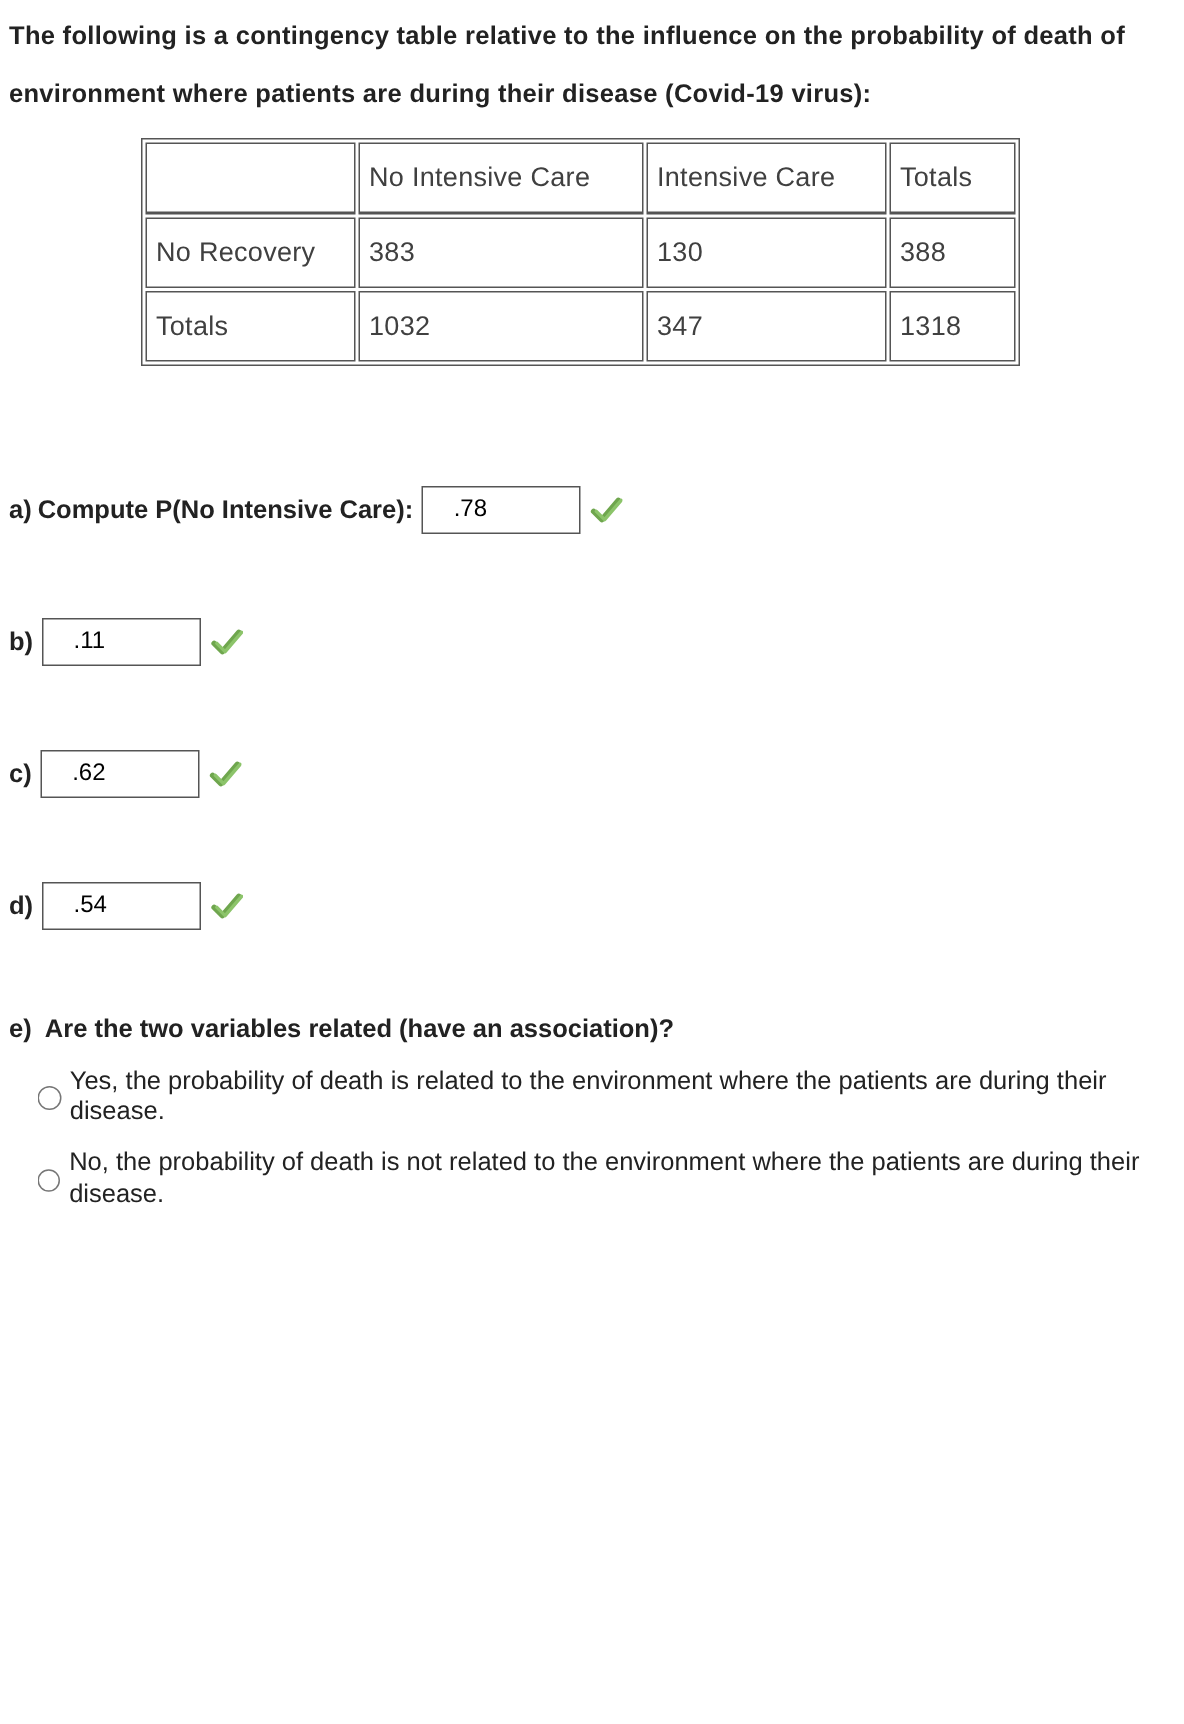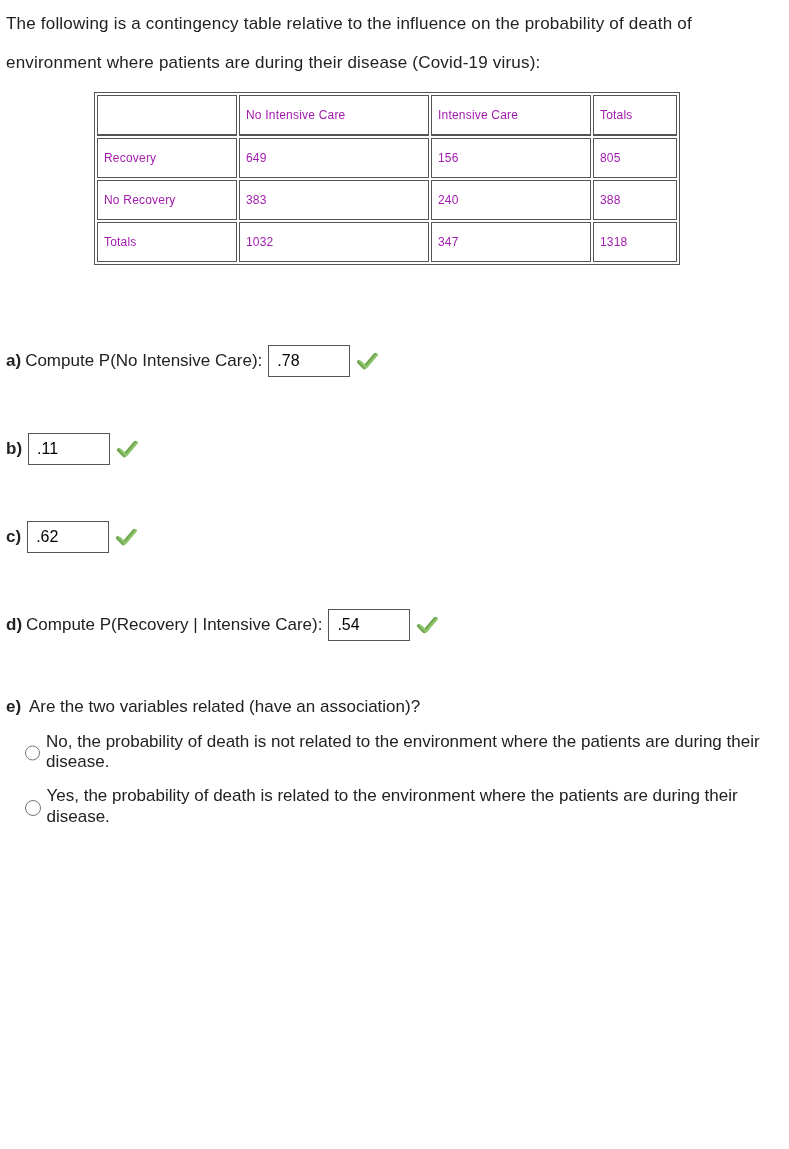--- a/index.html
+++ b/index.html
@@ -9,34 +9,35 @@
       background-color: #fff;
       margin: 0;
       padding: 4px 6px;
       width: 789px;
       box-sizing: border-box;
     }
     .intro {
       line-height: 2.3;
       letter-spacing: 0.2px;
       font-stretch: condensed;
+      font-weight: bold;
     }
     .table-wrap {
       margin: 10px 0 0 88px;
     }
     table {
       border-collapse: separate;
       border-spacing: 2px;
       border: 1px solid #555;
     }
     td {
       border: 1px solid #555;
       padding: 12px 6px;
-      font-size: 12px;
-      color: #a21caf;
+      font-size: 18px;
+      color: #404040;
       vertical-align: middle;
       letter-spacing: 0.2px;
     }
     .header-row-divider td {
       border-bottom: 2px solid #555;
     }
     .question-block {
       margin-top: 32px;
       line-height: 1.2;
       padding-top: 48px;
@@ -46,30 +47,31 @@
       display: flex;
       align-items: center;
       flex-wrap: wrap;
     }
     .question.last {
       margin-bottom: 22px;
       display: block;
     }
     .qtext {
       margin-right: 4px;
+      font-weight: bold;
     }
     .qletter {
       font-weight: bold;
       margin-right: 4px;
     }
     input.answer {
       width: 64px;
       height: 26px;
       border: 1px solid #555;
-      padding: 2px 8px;
+      padding: 2px 20px;
       font-size: 16px;
       font-family: inherit;
       margin-left: 2px;
       margin-right: 6px;
     }
     .check-icon {
       width: 22px;
       height: 22px;
       display: inline-block;
       vertical-align: middle;
@@ -95,29 +97,23 @@
 <div class="table-wrap">
   <table>
     <tbody>
         <tr class="header-row-divider">
       <td style="width:126px"></td>
       <td style="width:176px">No Intensive Care</td>
       <td style="width:146px">Intensive Care</td>
       <td style="width:70px">Totals</td>
     </tr>
     <tr>
-      <td>Recovery</td>
-      <td>649</td>
-      <td>156</td>
-      <td>805</td>
-    </tr>
-    <tr>
       <td>No Recovery</td>
       <td>383</td>
-      <td>240</td>
+      <td>130</td>
       <td>388</td>
     </tr>
     <tr>
       <td>Totals</td>
       <td>1032</td>
       <td>347</td>
       <td>1318</td>
     </tr>
   </tbody>
     </table>
@@ -154,38 +150,37 @@
     <span class="check-icon">
       <svg viewBox="0 0 24 24" width="22" height="22">
         <path d="M3 13 L9 19 L21 5" fill="none" stroke="#6fa64e" stroke-width="4" stroke-linecap="round" stroke-linejoin="round"></path>
         <path d="M5 13 L11 19 L23 5" fill="none" stroke="#8cc46a" stroke-width="2.5" stroke-linecap="round" stroke-linejoin="round"></path>
       </svg>
     </span>
   </div>
 
   <div class="question">
     <span class="qletter">d)</span>
-    <span class="qtext">Compute P(Recovery | Intensive Care):</span>
     <input class="answer" type="text" value=".54" style="">
     <span class="check-icon">
       <svg viewBox="0 0 24 24" width="22" height="22">
         <path d="M3 13 L9 19 L21 5" fill="none" stroke="#6fa64e" stroke-width="4" stroke-linecap="round" stroke-linejoin="round"></path>
         <path d="M5 13 L11 19 L23 5" fill="none" stroke="#8cc46a" stroke-width="2.5" stroke-linecap="round" stroke-linejoin="round"></path>
       </svg>
     </span>
   </div>
 
   <div class="question last">
     <div>
       <span class="qletter">e)</span>
       <span class="qtext">Are the two variables related (have an association)?</span>
     </div>
     <div class="radio-option">
       <input type="radio" name="qe" style="">
-      <span>No, the probability of death is not related to the environment where the patients are during their disease.</span>
+      <span>Yes, the probability of death is related to the environment where the patients are during their disease.</span>
     </div>
     <div class="radio-option">
       <input type="radio" name="qe" style="">
-      <span>Yes, the probability of death is related to the environment where the patients are during their disease.</span>
+      <span>No, the probability of death is not related to the environment where the patients are during their disease.</span>
     </div>
   </div>
 
 </div>
 
 </body></html>

